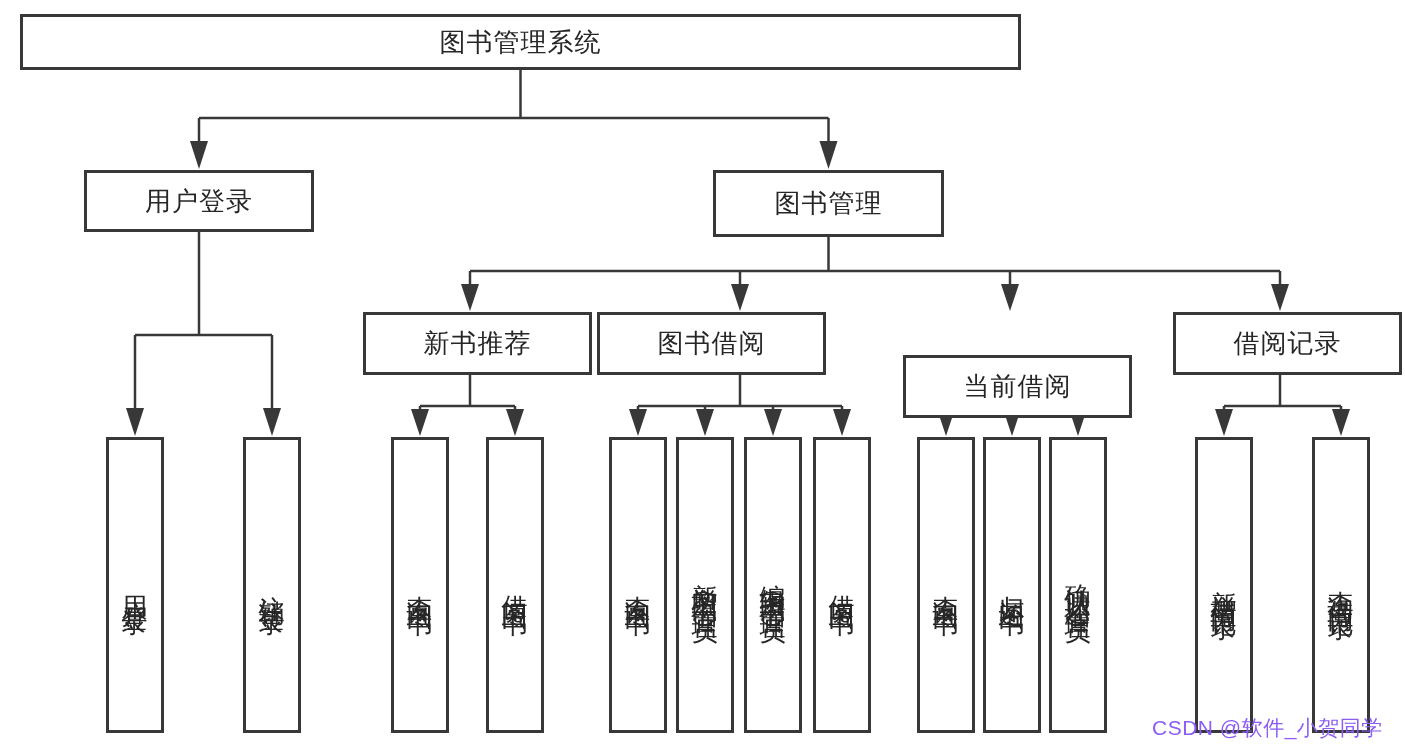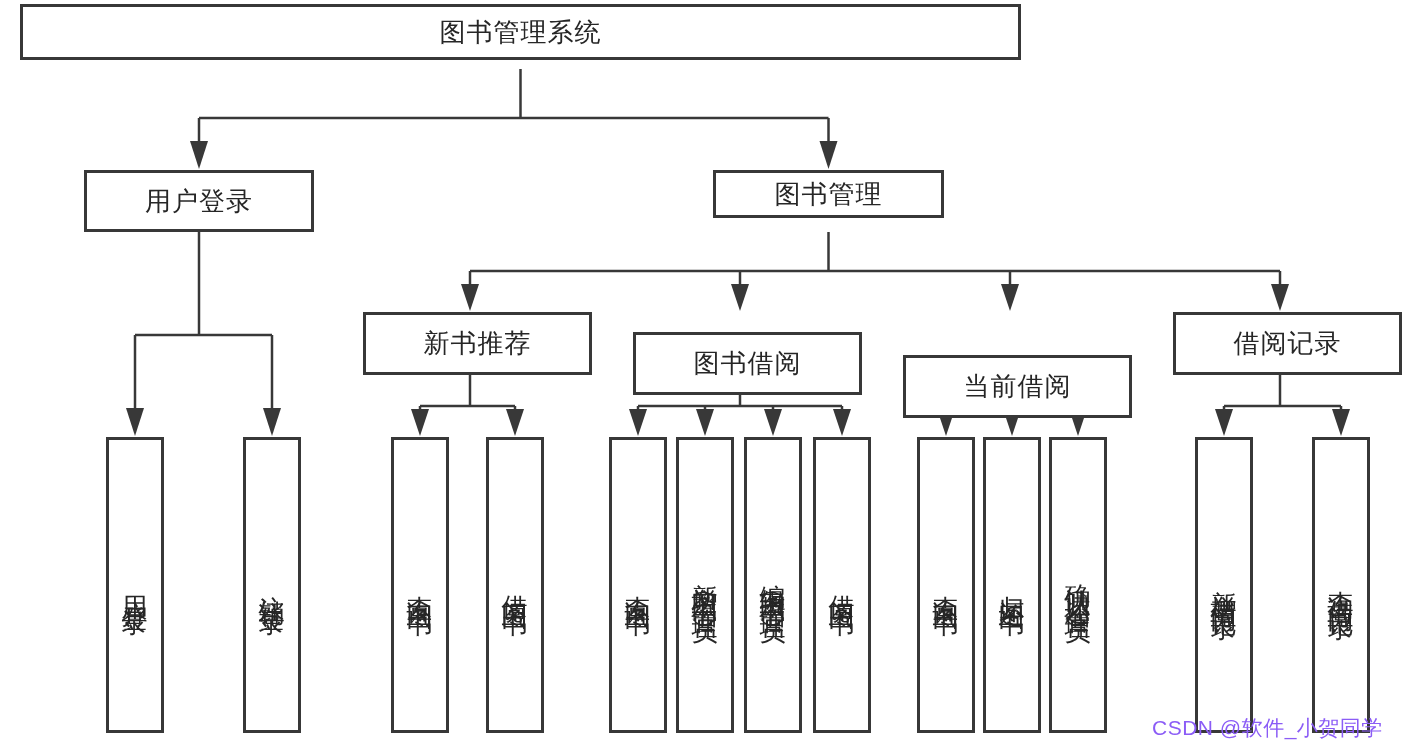--- a/index.html
+++ b/index.html
@@ -30,26 +30,26 @@
   }
   .vtext{
     writing-mode:vertical-rl;
     line-height:1;
     font-size:26px;
     letter-spacing:5px;
     color:#262626;
     white-space:nowrap;
   }
   
-  .n-root        {left:20px;  top:4px;  width:1001px;height:56px;}
+  .n-root        {left:20px;  top:14px;  width:1001px;height:56px;}
   .n-user-login  {left:84px;  top:170px; width:230px; height:62px;}
-  .n-book-mgmt   {left:713px; top:170px; width:231px; height:48px;}
+  .n-book-mgmt   {left:713px; top:170px; width:231px; height:67px;}
   .n-l3          {top:312px; width:229px; height:63px;align-items:center;}
   .n-newbook     {left:363px;}
-  .n-bookborrow  {left:633px;margin-top:20px;}
+  .n-bookborrow  {left:597px;}
   .n-curborrow   {left:903px;margin-top:43px;}
   .n-borrowrec   {left:1173px;}
   .leaf          {top:437px; width:58px; height:296px;}
   .lf-1 {left:106px;} .lf-2 {left:243px;}
   .lf-3 {left:391px;} .lf-4 {left:486px;}
   .lf-5 {left:609px;} .lf-6 {left:676px;} .lf-7 {left:744px;} .lf-8 {left:813px;}
   .lf-9 {left:917px;} .lf-10{left:983px;} .lf-11{left:1049px;}
   .lf-12{left:1195px;} .lf-13{left:1312px;}
   .watermark{
     position:absolute;

